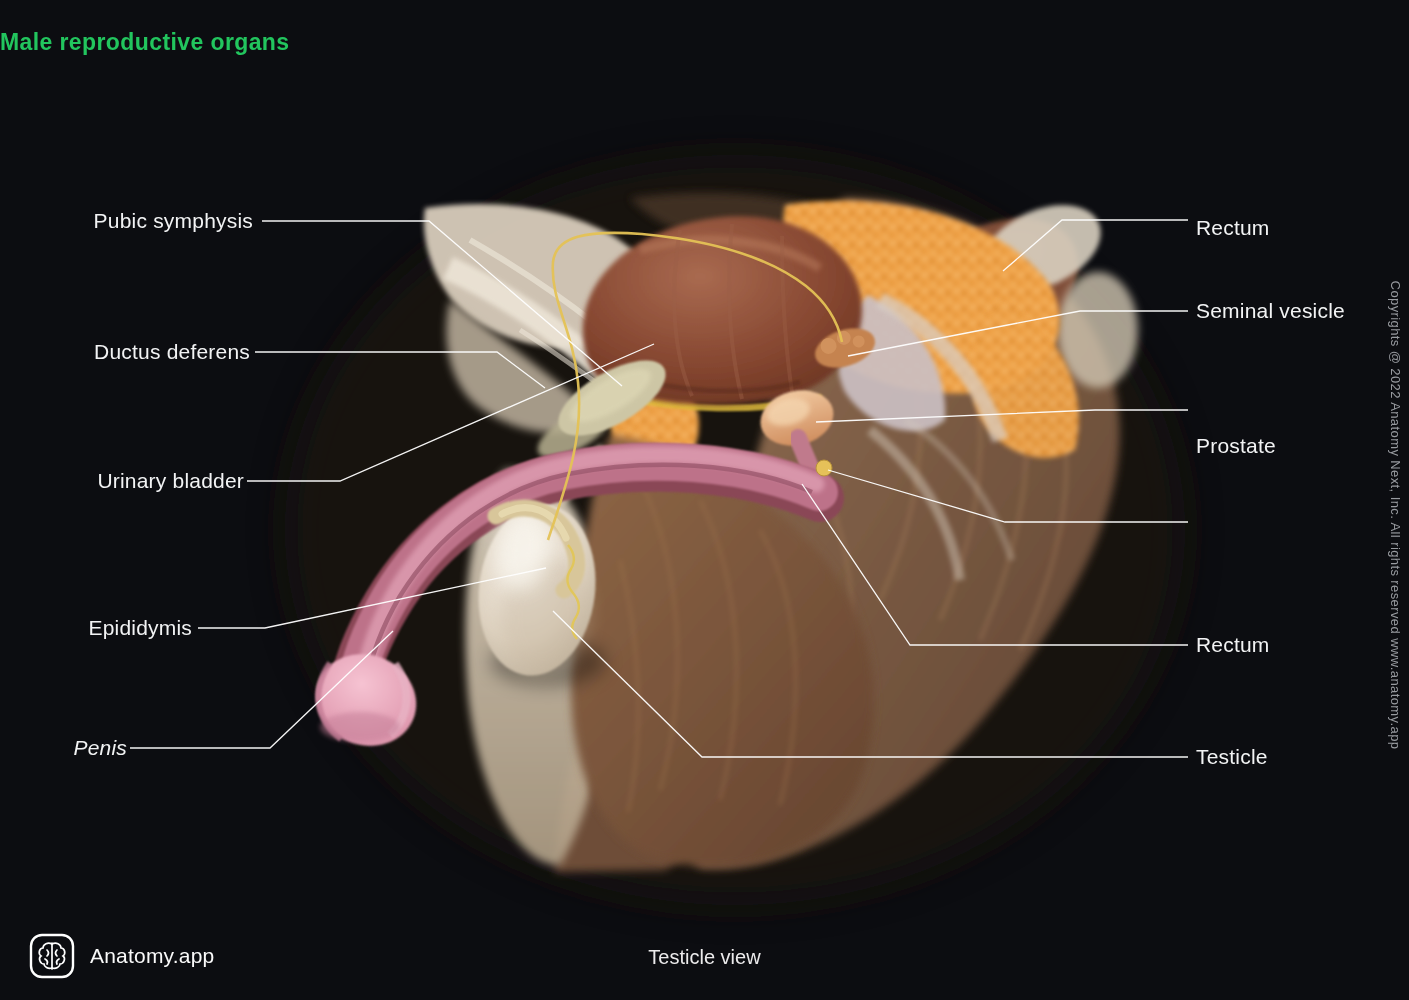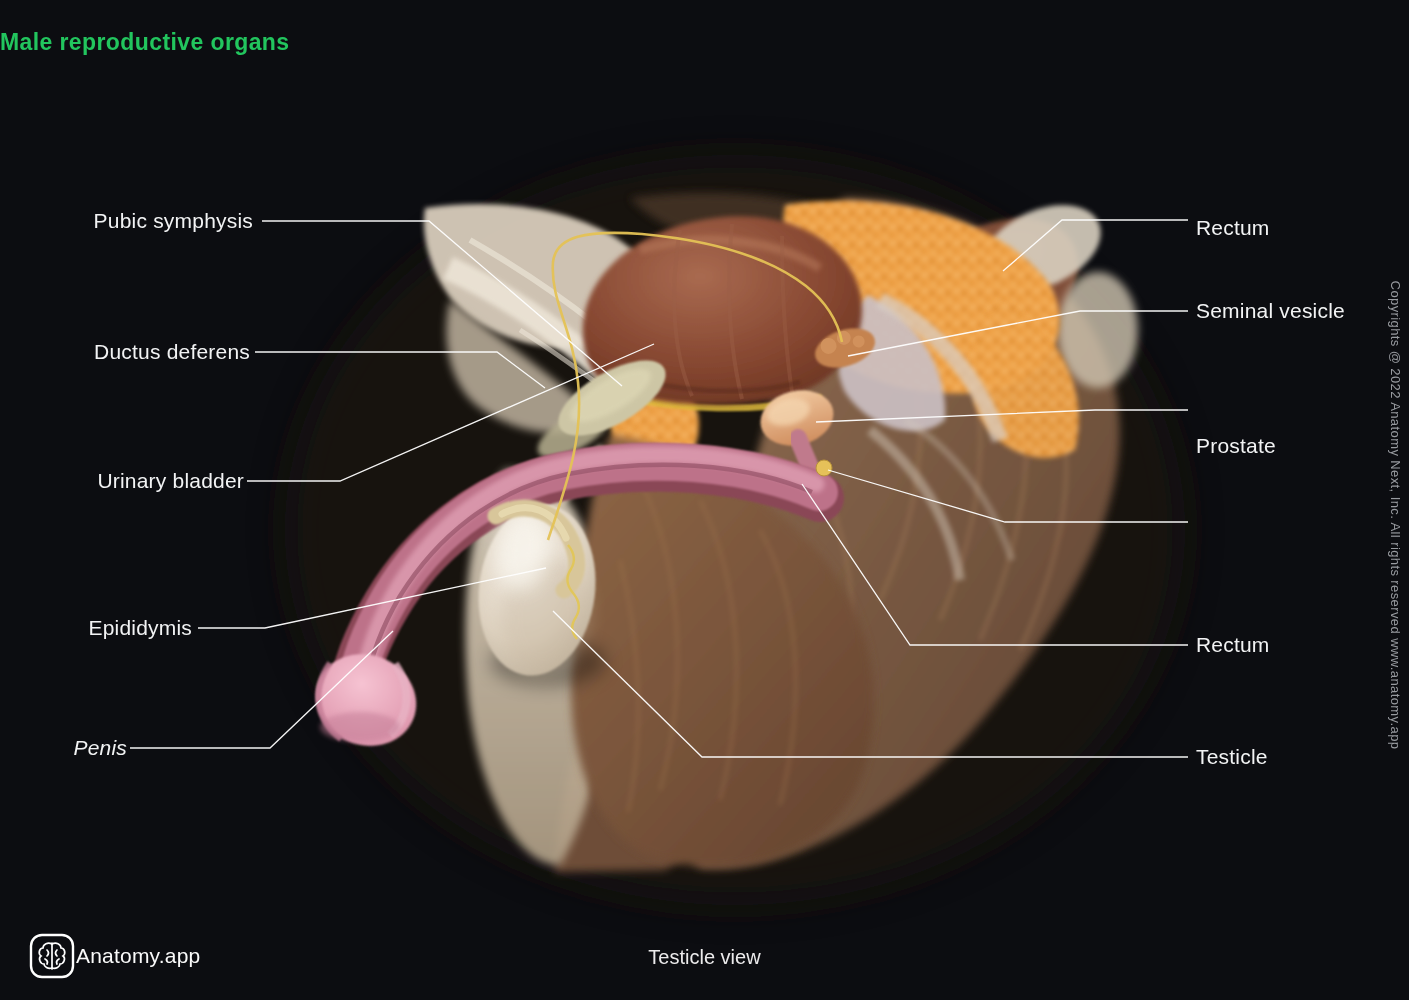--- a/index.html
+++ b/index.html
@@ -17,21 +17,21 @@
   .label {
     position:absolute; color:#f2f3f4; font-size:21px; letter-spacing:.2px;
     transform:translateY(-50%); white-space:nowrap; z-index:3;
   }
   .label.wrap { white-space:normal; width:175px; line-height:1.3; }
   .caption {
     position:absolute; top:946px; left:0; width:100%; text-align:center;
     color:#ecebec; font-size:20px; z-index:3;
   }
   .brandbar {
-    position:absolute; left:28px; top:932px; display:flex; align-items:center; z-index:3;
+    position:absolute; left:28px; top:932px; display:flex; align-items:center; gap:14px; z-index:3;
   }
   .brand-name { color:#fafafa; font-size:21px; letter-spacing:.2px; }
   .watermark {
     position:absolute; right:6px; top:515px; transform:translateY(-50%);
     writing-mode:vertical-rl; color:#989ba0; font-size:13px; letter-spacing:.4px; z-index:3;
   }
 </style>
 </head>
 <body>
 

